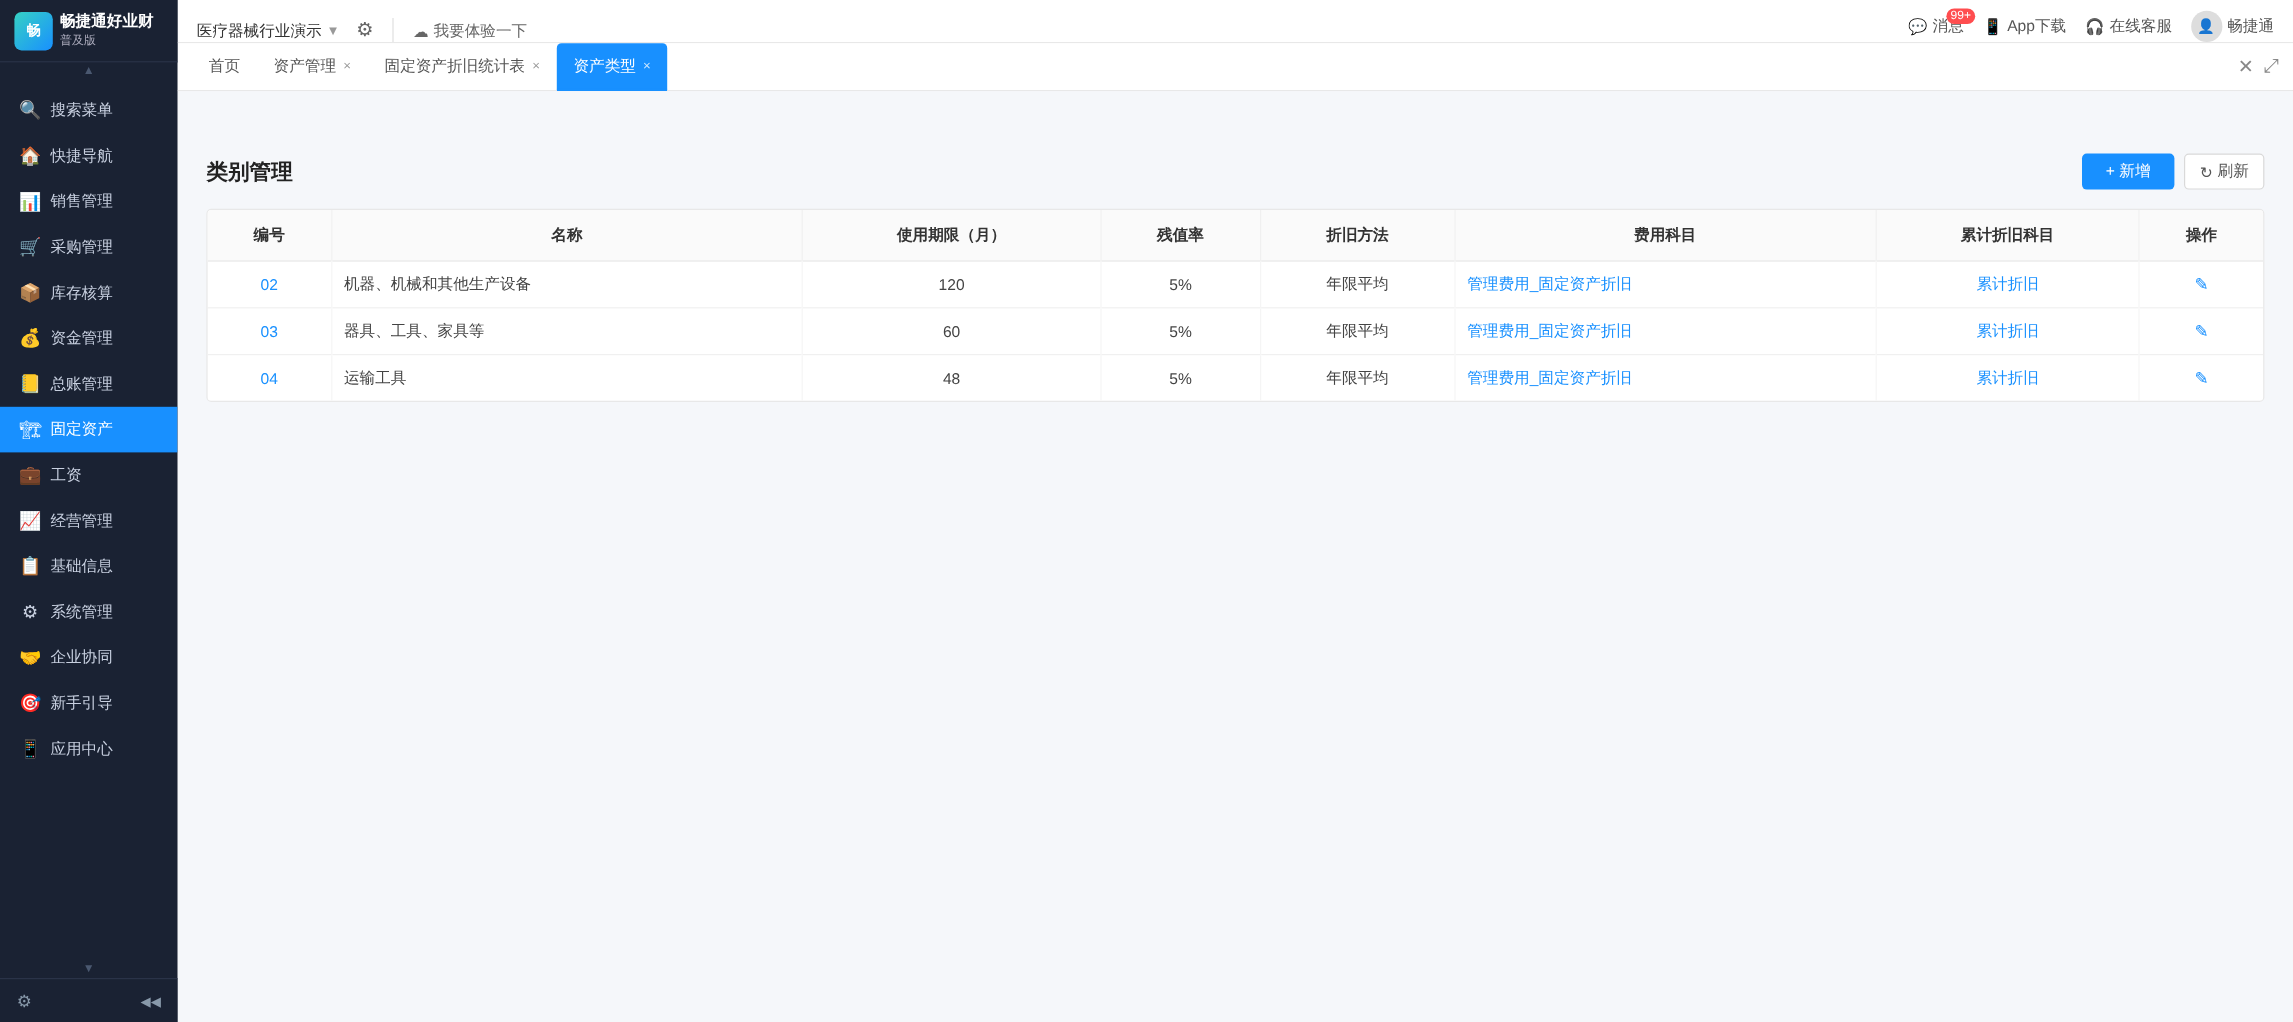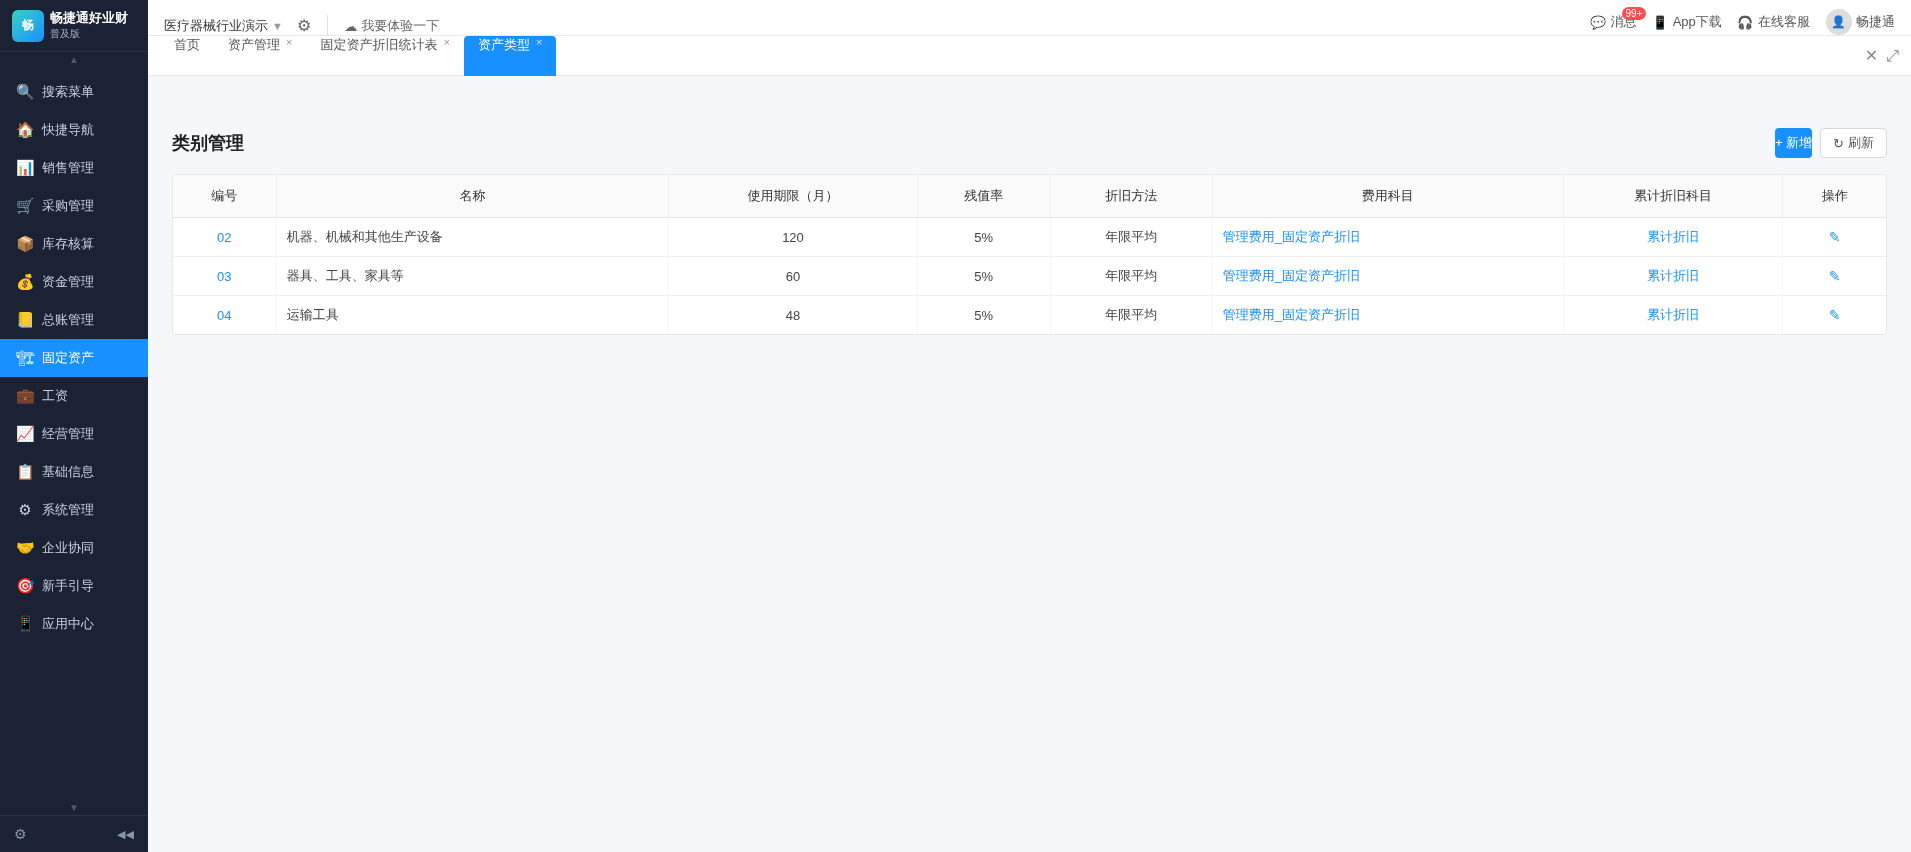--- a/index.html
+++ b/index.html
@@ -152,20 +152,21 @@
       border-bottom: 1px solid #e8e8e8;
       display: flex;
       align-items: center;
       padding: 0 12px;
       gap: 0;
       flex-shrink: 0;
       height: 40px;
     }
     .tab-item {
       display: flex;
+      align-items: center;
       gap: 6px;
       padding: 0 14px;
       height: 40px;
       color: #555;
       font-size: 13px;
       cursor: pointer;
       border-bottom: 2px solid transparent;
       white-space: nowrap;
     }
     .tab-item.active {
@@ -205,21 +206,21 @@
     }
     .header-actions {
       display: flex;
       align-items: center;
       gap: 8px;
     }
     .btn-new {
       background: #1890ff;
       color: #fff;
       border: none;
-      padding: 6px 0;
+      padding: 6px 20px;
       border-radius: 4px;
       font-size: 13px;
       cursor: pointer;
       display: flex;
       align-items: center;
       gap: 4px;
     }
     .btn-refresh {
       background: #fff;
       color: #555;
@@ -245,21 +246,21 @@
       border-collapse: collapse;
       font-size: 13px;
     }
     thead tr {
       background: #fafafa;
       border-bottom: 1px solid #e8e8e8;
     }
     thead th {
       padding: 12px 10px;
       color: #333;
-      font-weight: 400;
+      font-weight: 700;
       text-align: center;
       border-right: 1px solid #f0f0f0;
       white-space: nowrap;
     }
     thead th:last-child { border-right: none; }
     tbody tr {
       border-bottom: 1px solid #f0f0f0;
     }
     tbody tr:last-child { border-bottom: none; }
     tbody td {

